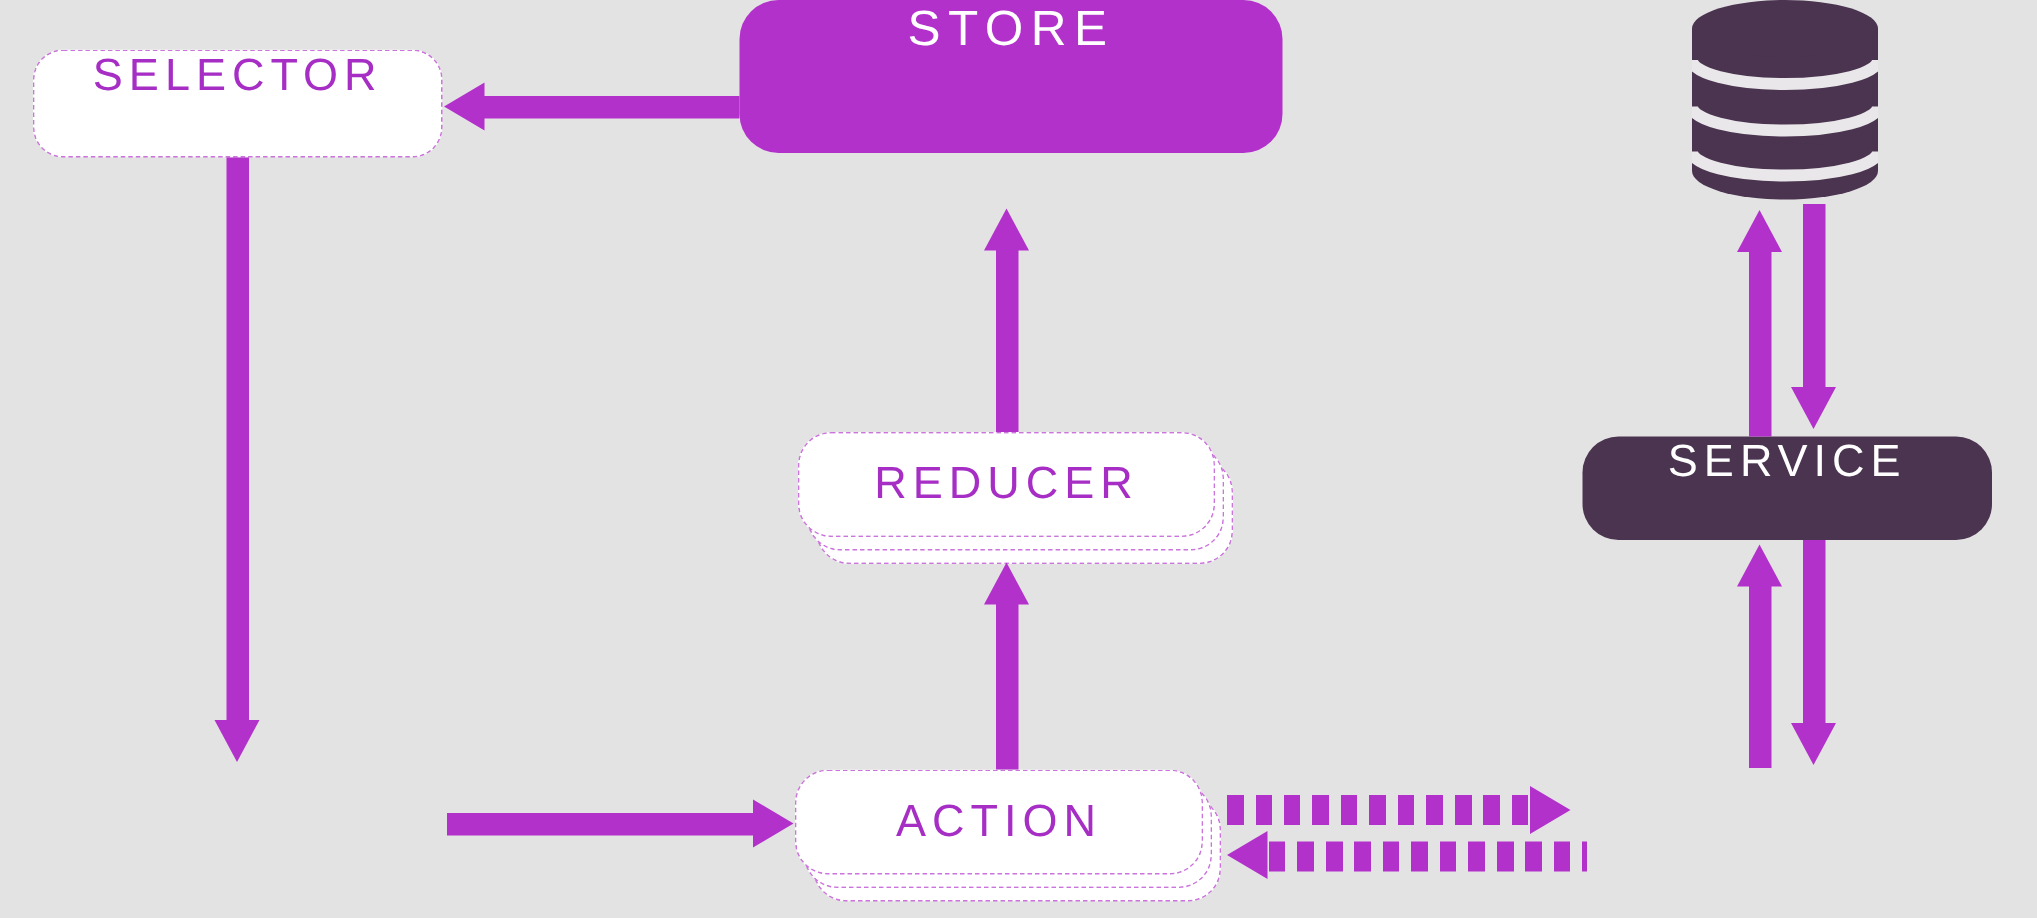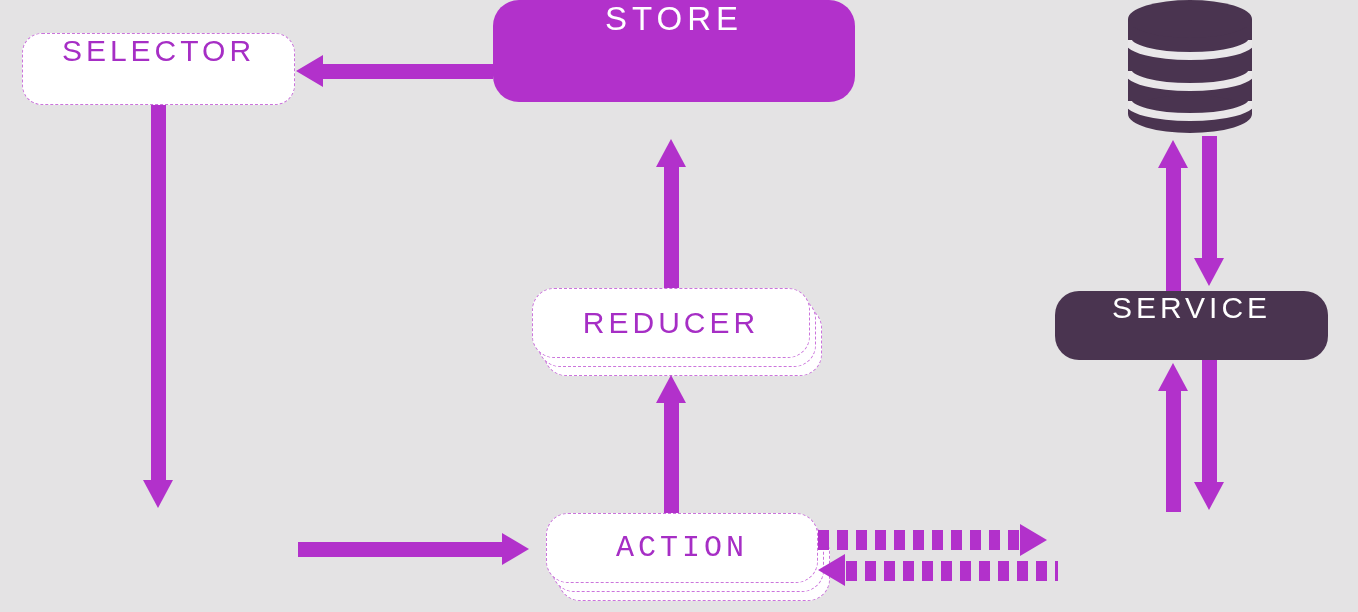--- a/index.html
+++ b/index.html
@@ -83,21 +83,21 @@
     <span>SERVICE</span>
   </div>
 
   <div class="node stacked" style="left:532px;top:288px;width:278px;height:70px;">
     <i class="ghost g2"></i>
     <i class="ghost g1"></i>
     <span class="face">REDUCER</span>
   </div>
 
 
-  <div class="node stacked" style="left:546px;top:513px;width:272px;height:70px;font-family:Liberation Mono, monospace;">
+  <div class="node stacked" style="left:530px;top:513px;width:272px;height:70px;">
     <i class="ghost g2"></i>
     <i class="ghost g1"></i>
     <span class="face">ACTION</span>
   </div>
 
 
   <div class="head head-left" style="left:296px;top:55px;"></div>
   <div class="shaft" style="left:322px;top:64px;width:171px;height:15px;"></div>
 
   <div class="shaft" style="left:151px;top:105px;width:15px;height:377px;"></div>

